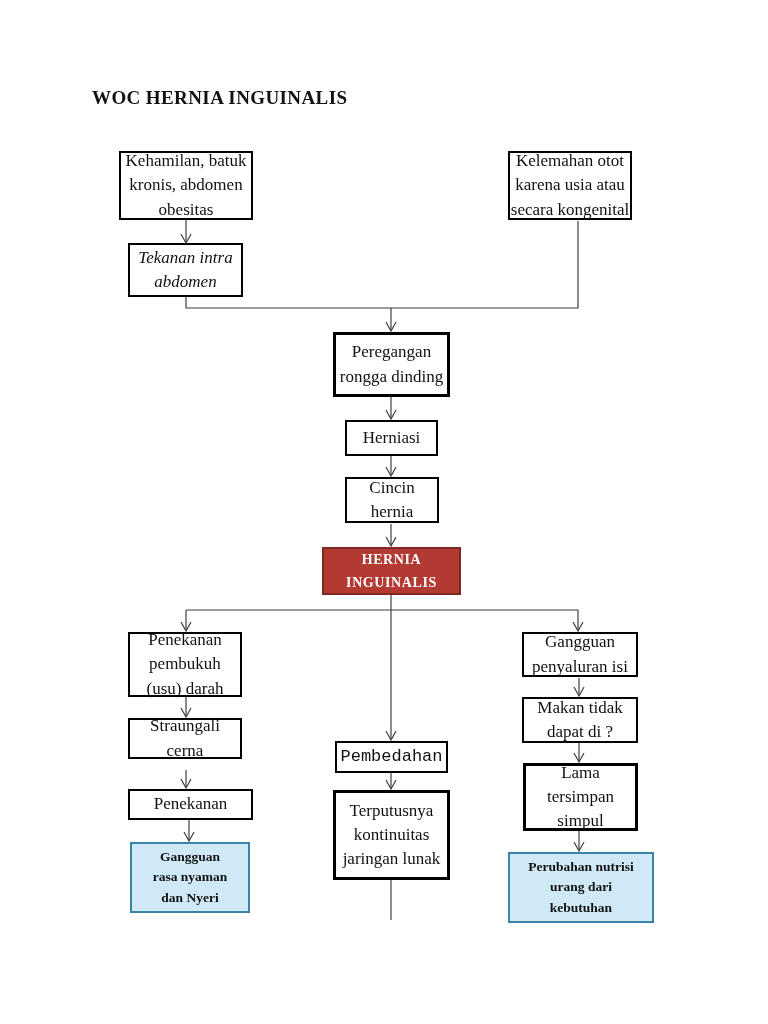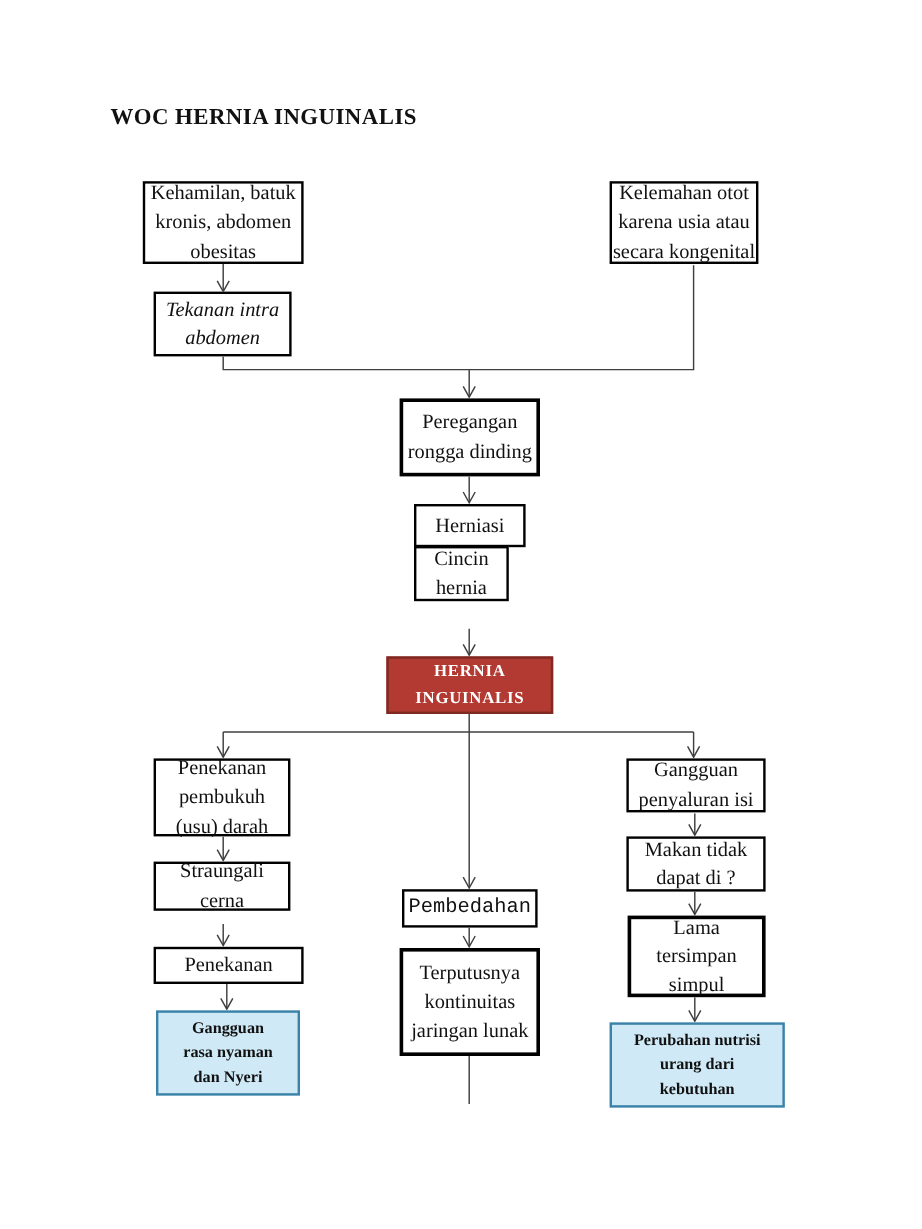--- a/index.html
+++ b/index.html
@@ -35,21 +35,21 @@
   .blue{
     background:var(--blue-fill); border:2px solid var(--blue-border);
     font-weight:bold; font-size:13.5px; line-height:1.5;
   }
   
   #n-kehamilan{left:119px; top:151px; width:134px; height:69px;}
   #n-kelemahan{left:508px; top:151px; width:124px; height:69px;}
   #n-tekanan{left:128px; top:243px; width:115px; height:54px;font-style:italic;}
   #n-peregangan{left:333px; top:332px; width:117px; height:65px;}
   #n-herniasi{left:345px; top:420px; width:93px; height:36px;}
-  #n-cincin{left:345px; top:455px; width:79px; height:46px;}
+  #n-cincin{left:345px; top:477px; width:94px; height:46px;}
   #n-hernia{left:322px; top:547px; width:139px; height:48px;}
   #n-penekanan-pembukuh{left:128px; top:632px; width:114px; height:65px;}
   #n-straungali{left:128px; top:718px; width:114px; height:41px;}
   #n-penekanan{left:128px; top:789px; width:125px; height:31px;}
   #n-gangguan-rasa{left:130px; top:842px; width:120px; height:71px;}
   #n-pembedahan{left:335px; top:741px; width:113px; height:32px;font-family:Liberation Mono, monospace;}
   #n-terputusnya{left:333px; top:790px; width:117px; height:90px;}
   #n-gangguan-penyaluran{left:522px; top:632px; width:116px; height:45px;}
   #n-makan{left:522px; top:697px; width:116px; height:46px;}
   #n-lama{left:523px; top:763px; width:115px; height:68px;}

